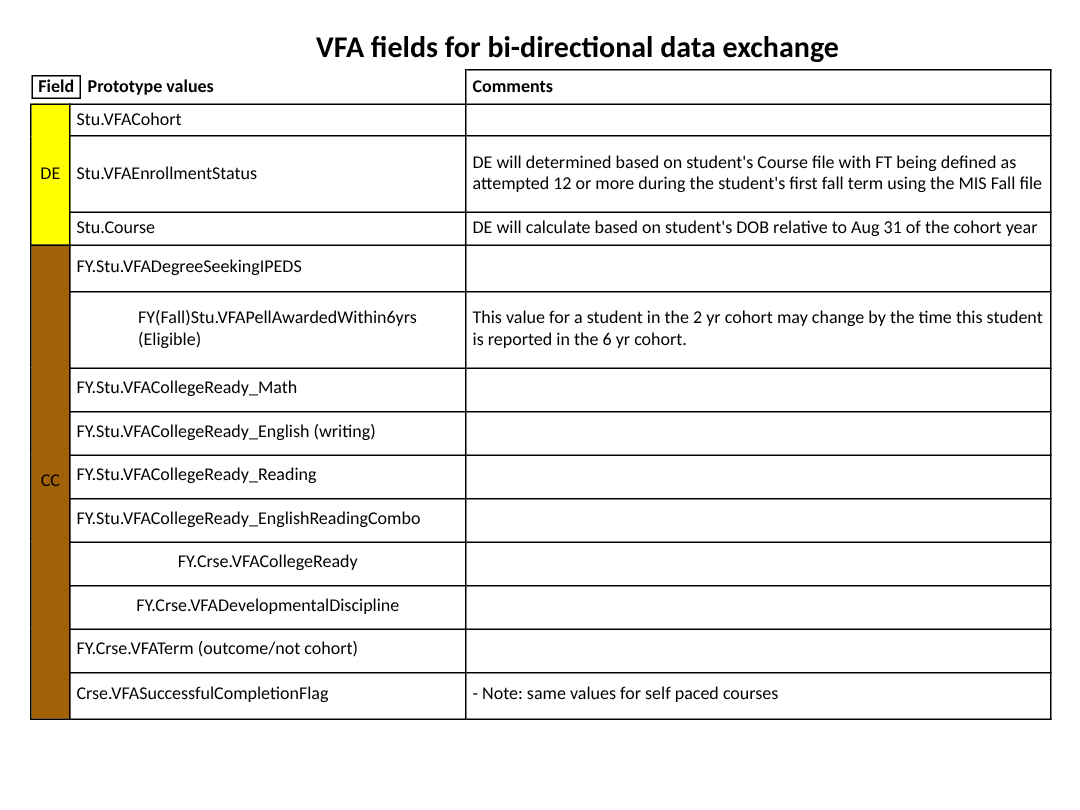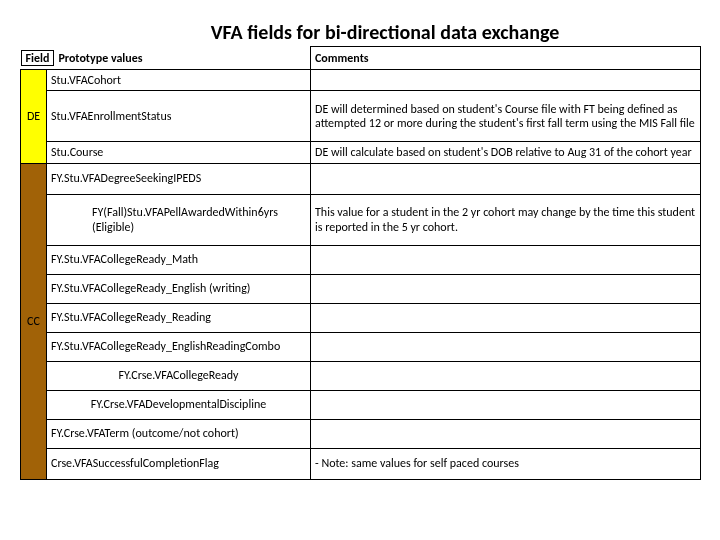--- a/index.html
+++ b/index.html
@@ -91,21 +91,21 @@
     <td>DE will calculate based on student's DOB relative to Aug 31 of the cohort year</td>
   </tr>
 
   <tr>
     <td class="lbl-cc" rowspan="10">CC</td>
     <td style="height:24px;">FY.Stu.VFADegreeSeekingIPEDS</td>
     <td></td>
   </tr>
   <tr>
     <td style="height:44px;padding-left:45px;">FY(Fall)Stu.VFAPellAwardedWithin6yrs (Eligible)</td>
-    <td>This value for a student in the 2 yr cohort may change by the time this student is reported in the 5 yr cohort.</td>
+    <td>This value for a student in the 2 yr cohort may change by the time this student is reported in the 6 yr cohort.</td>
   </tr>
   <tr>
     <td style="height:22px;">FY.Stu.VFACollegeReady_Math</td>
     <td></td>
   </tr>
   <tr>
     <td style="height:22px;">FY.Stu.VFACollegeReady_English (writing)</td>
     <td></td>
   </tr>
   <tr>

